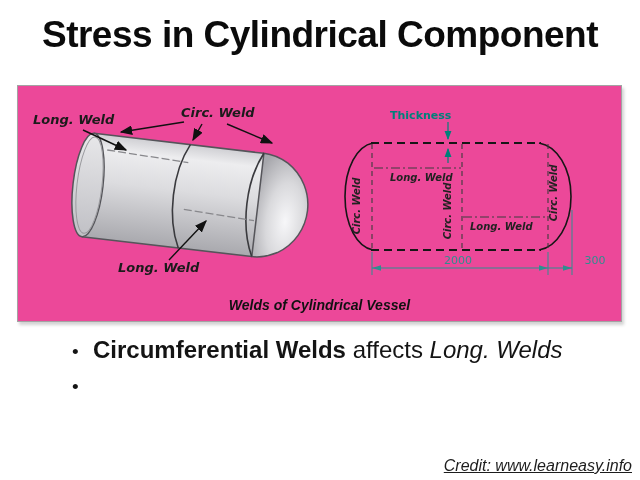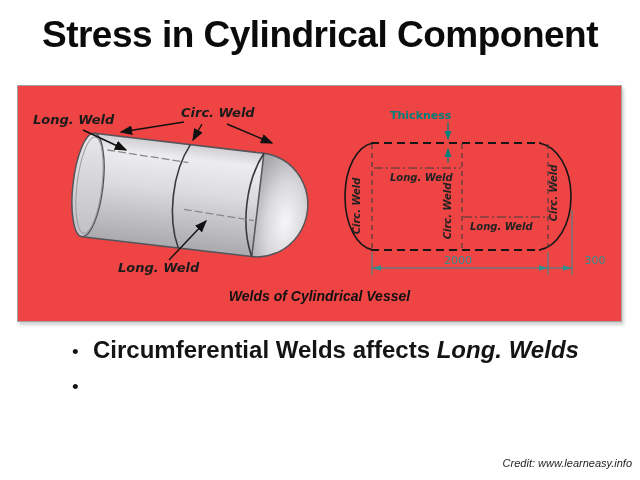--- a/index.html
+++ b/index.html
@@ -1,32 +1,32 @@
 <!DOCTYPE html>
 <html><head>
 <meta charset="utf-8">
 <style>
   html,body{margin:0;padding:0;background:#fff;}
   .slide{position:relative;width:640px;height:480px;background:#ffffff;overflow:hidden;
          font-family:"Liberation Sans",sans-serif;}
   .title{position:absolute;top:14px;left:0;width:640px;text-align:center;
          font-size:37px;font-weight:700;letter-spacing:-0.5px;color:#0b0b0b;}
   .figure-box{position:absolute;left:17px;top:85px;width:603px;height:235px;
-              background:#ef4444;border:1px solid #a3a3a3;
+              background:#ec4899;border:1px solid #a3a3a3;
               box-shadow:2px 3px 3px rgba(0,0,0,0.18);}
   .figure-box svg{display:block;}
-  .caption{position:absolute;left:0;bottom:17px;width:100%;text-align:center;
+  .caption{position:absolute;left:0;bottom:8px;width:100%;text-align:center;
            font-size:14px;font-weight:700;font-style:italic;color:#111;}
   .bullets{position:absolute;left:72px;top:336px;width:540px;}
   .bullet-line{display:flex;align-items:baseline;height:40px;font-size:24px;color:#141414;}
   .dot{width:21px;font-size:19px;color:#141414;flex:0 0 21px;}
   .b{font-weight:700;}
-  .r{font-weight:700;}
-  .bi{font-weight:700;font-style:italic;}
-  .credit{position:absolute;right:8px;top:457px;font-size:11px;font-style:italic;color:#1d1d1d;}
+  .r{font-weight:400;}
+  .bi{font-weight:400;font-style:italic;}
+  .credit{position:absolute;right:8px;top:457px;font-size:16px;font-style:italic;color:#1d1d1d;text-decoration:underline;}
   text{font-family:"DejaVu Sans","Liberation Sans",sans-serif;}
   .dlabel{font-size:13px;font-style:italic;font-weight:600;fill:#1b1b1b;}
   .slabel{font-size:10px;font-style:italic;font-weight:600;fill:#222;}
   .teal-label{font-size:11px;font-weight:700;fill:#00807a;font-style:normal;}
   .dim-text{font-size:11px;fill:#2e8f8f;font-weight:400;font-style:normal;}
 </style>
 </head>
 <body>
 
 <div class="slide">

